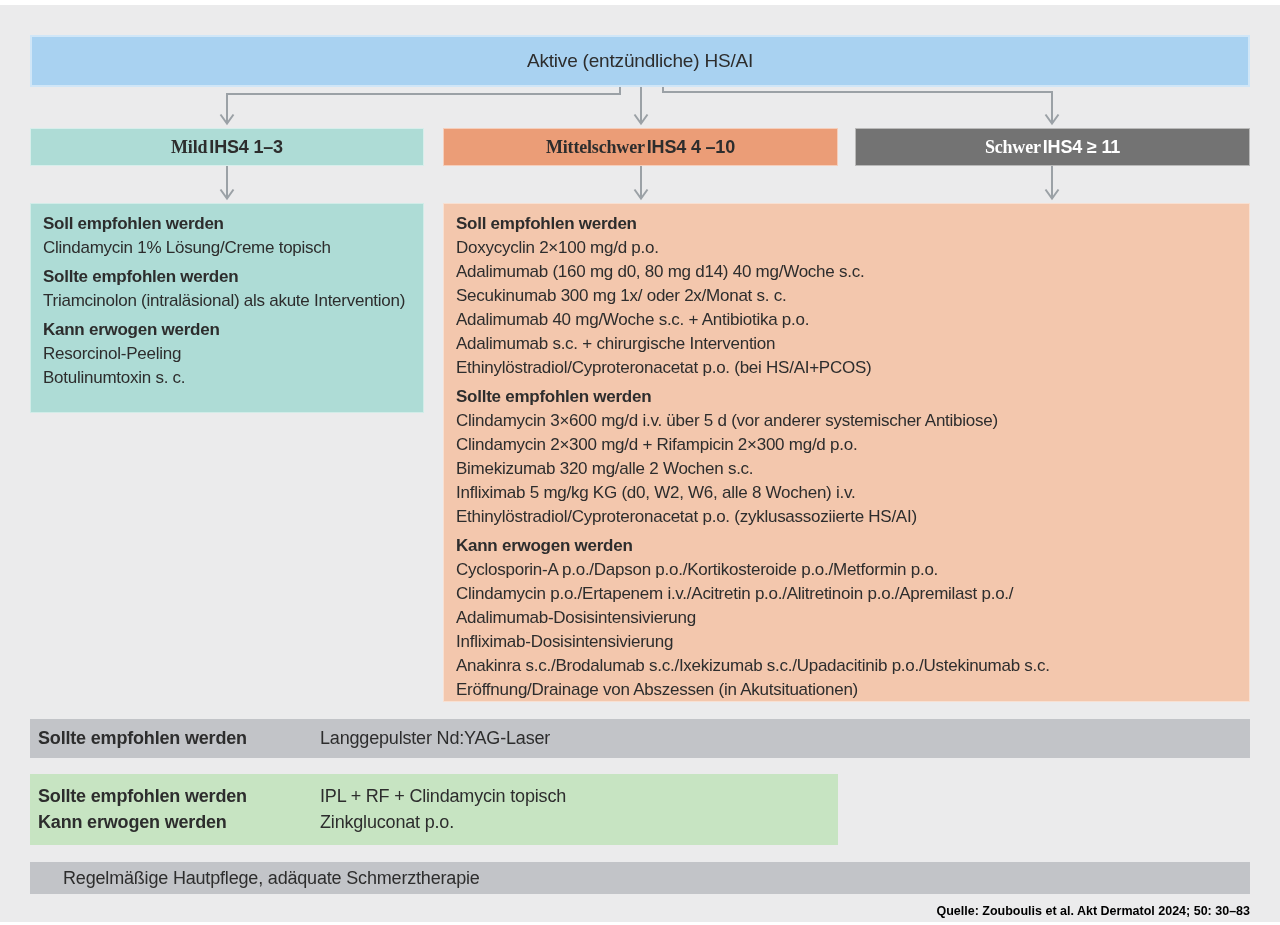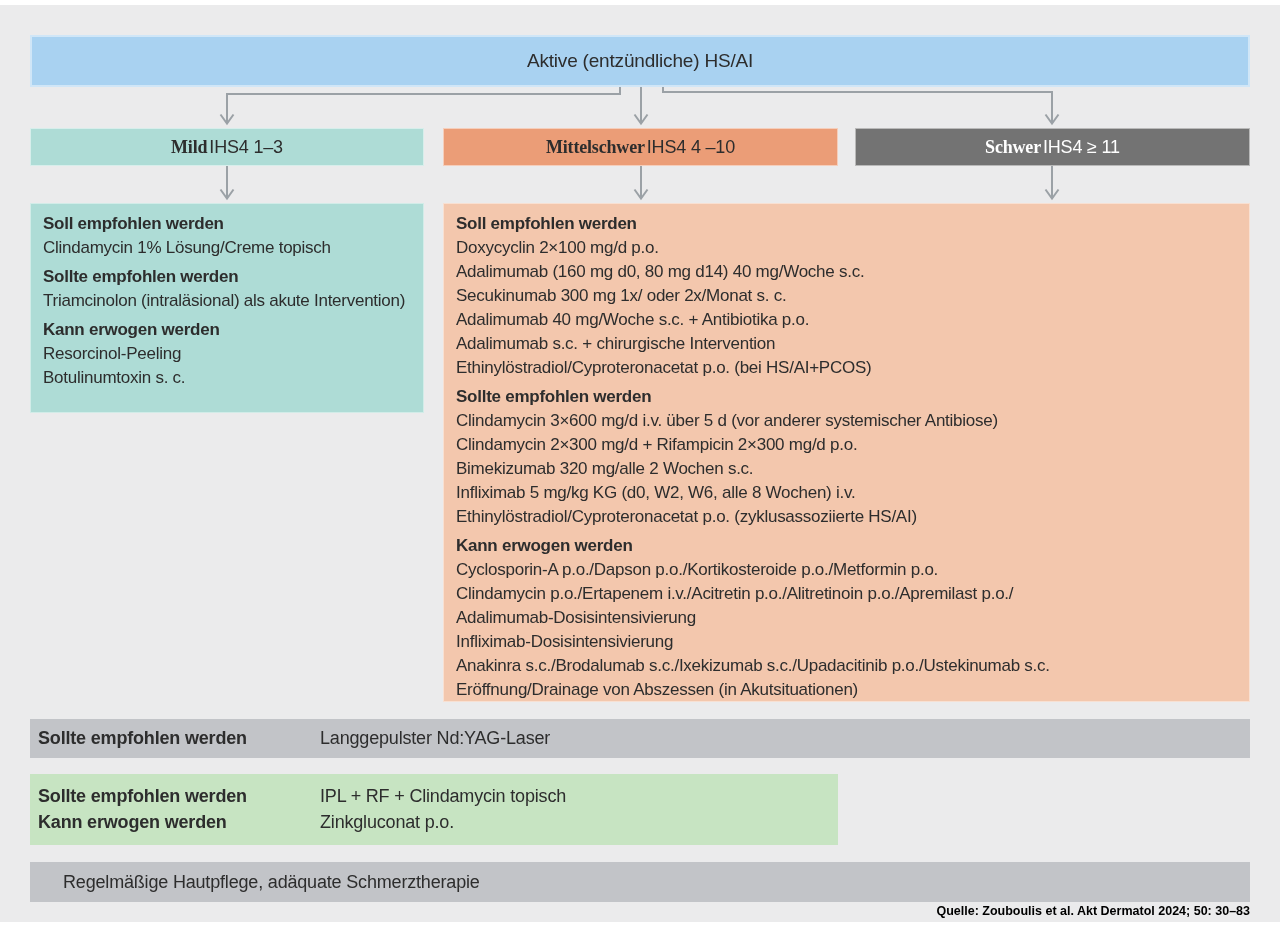--- a/index.html
+++ b/index.html
@@ -41,21 +41,21 @@
   }
 
   
   .sev {
     top: 128px; height: 38px;
     display: flex; align-items: center; justify-content: center;
     font-size: 18px; letter-spacing: -0.01em;
     border: 1px solid rgba(255,255,255,0.5);
   }
   .sev b { font-weight: 700; font-family: Liberation Serif, serif; }
-  .sev .rest { margin-left: 2px; font-weight: 400; }
+  .sev .rest { margin-left: 2px; font-weight: 700; }
   .sev-mild   { left: 30px;  width: 394px; background: #aedcd6; }
   .sev-mod    { left: 443px; width: 395px; background: #eb9d77; }
   .sev-sev    { left: 855px; width: 395px; background: #737373; color: #ffffff; }
 
   
   .content {
     font-size: 17px; line-height: 24px; letter-spacing: -0.015em;
     padding: 8px 12px 17px 12px;
     border: 1px solid rgba(255,255,255,0.45);
   }
@@ -66,21 +66,21 @@
 
   
   .bar {
     left: 30px; width: 1220px; height: 39px;
     background: #c2c4c8;
     display: flex; align-items: center;
     font-size: 18px; letter-spacing: -0.01em;
     padding-left: 8px;
   }
   .laser-bar { top: 719px; }
-  .care-bar  { top: 862px; height: 40px; padding-left: 33px; }
+  .care-bar  { top: 862px; height: 32px; padding-left: 33px; }
   .bar-label { font-weight: 700; flex: 0 0 282px; }
 
   .adjunct-box {
     left: 30px; top: 774px; width: 808px; height: 71px;
     background: #c7e4c2;
     padding: 9px 0 0 8px;
     font-size: 18px; line-height: 26px; letter-spacing: -0.01em;
   }
   .adjunct-row { display: flex; }
   .adjunct-row .lbl { font-weight: 700; flex: 0 0 282px; }

